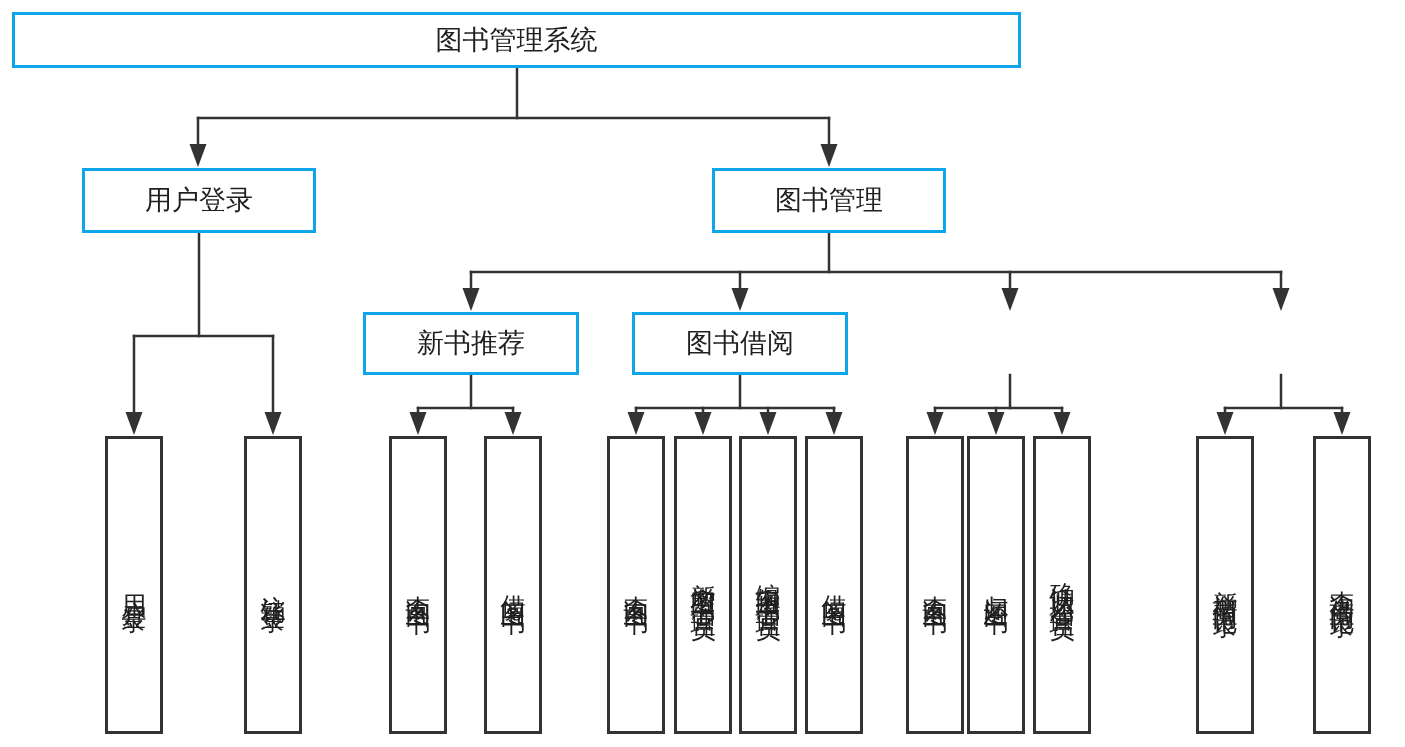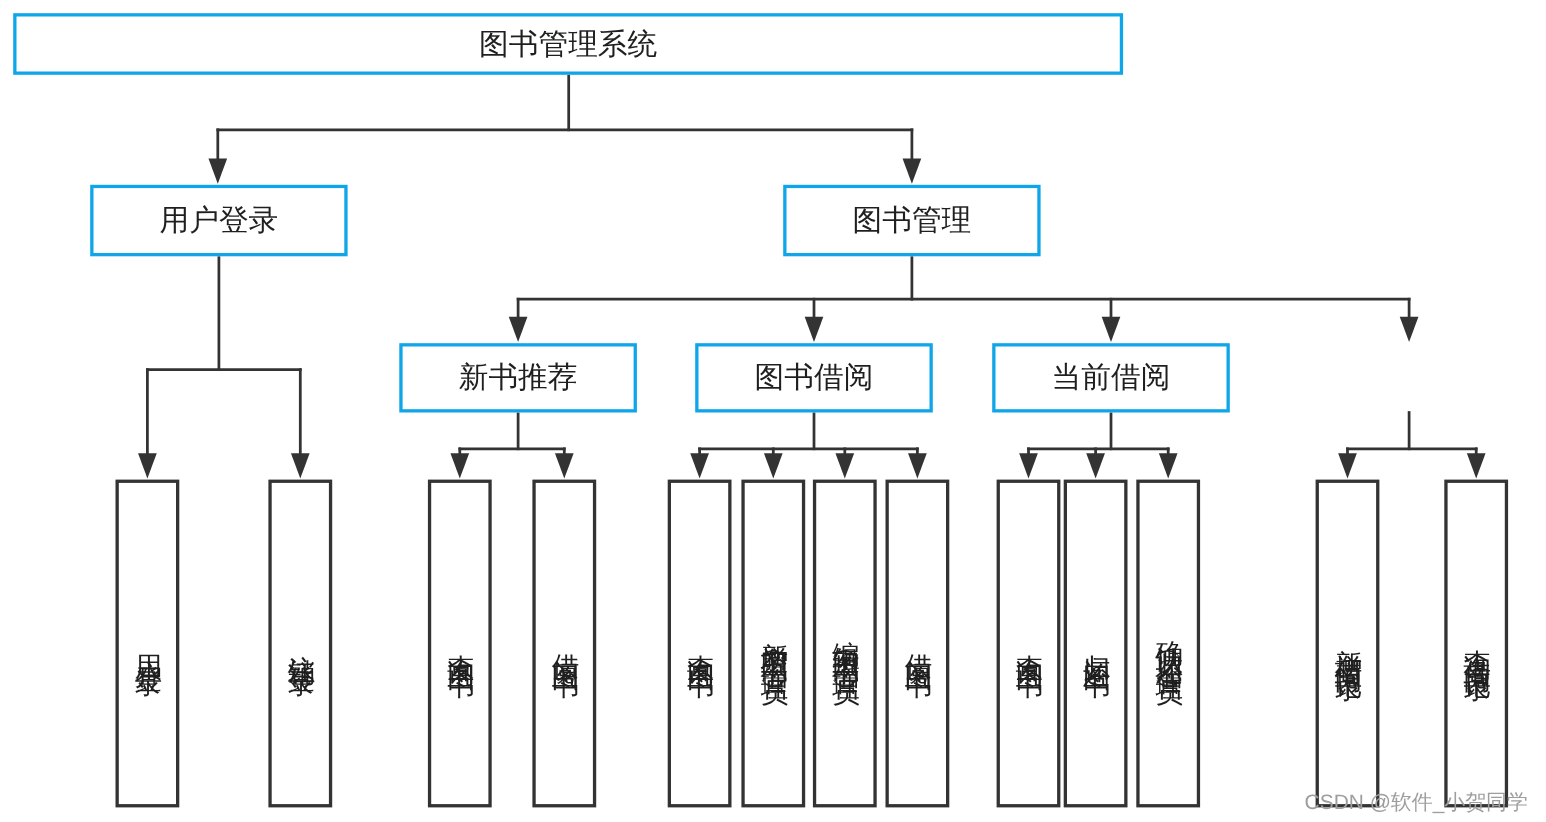--- a/index.html
+++ b/index.html
@@ -183,23 +183,20 @@
   <div class="node node-row2 n-book-mgmt">
     <span>图书管理</span>
   </div>
 
   <div class="node node-row3 n-newbook">
     <span>新书推荐</span>
   </div>
   <div class="node node-row3 n-borrow">
     <span>图书借阅</span>
   </div>
-  <div class="node node-row3 n-current">
-    <span>当前借阅</span>
-  </div>
 
   <div class="leaf l1">
     <span>用户登录</span>
   </div>
   <div class="leaf l2">
     <span>注销登录</span>
   </div>
   <div class="leaf l3">
     <span>查询图书</span>
   </div>
@@ -227,15 +224,14 @@
   <div class="leaf l11">
     <span>确认归还（管理员）</span>
   </div>
   <div class="leaf l12">
     <span>新增借阅记录</span>
   </div>
   <div class="leaf l13">
     <span>查询借阅记录</span>
   </div>
 
-  <div class="watermark">CSDN @软件_小贺同学</div>
 
 </div>
 
 </body></html>

